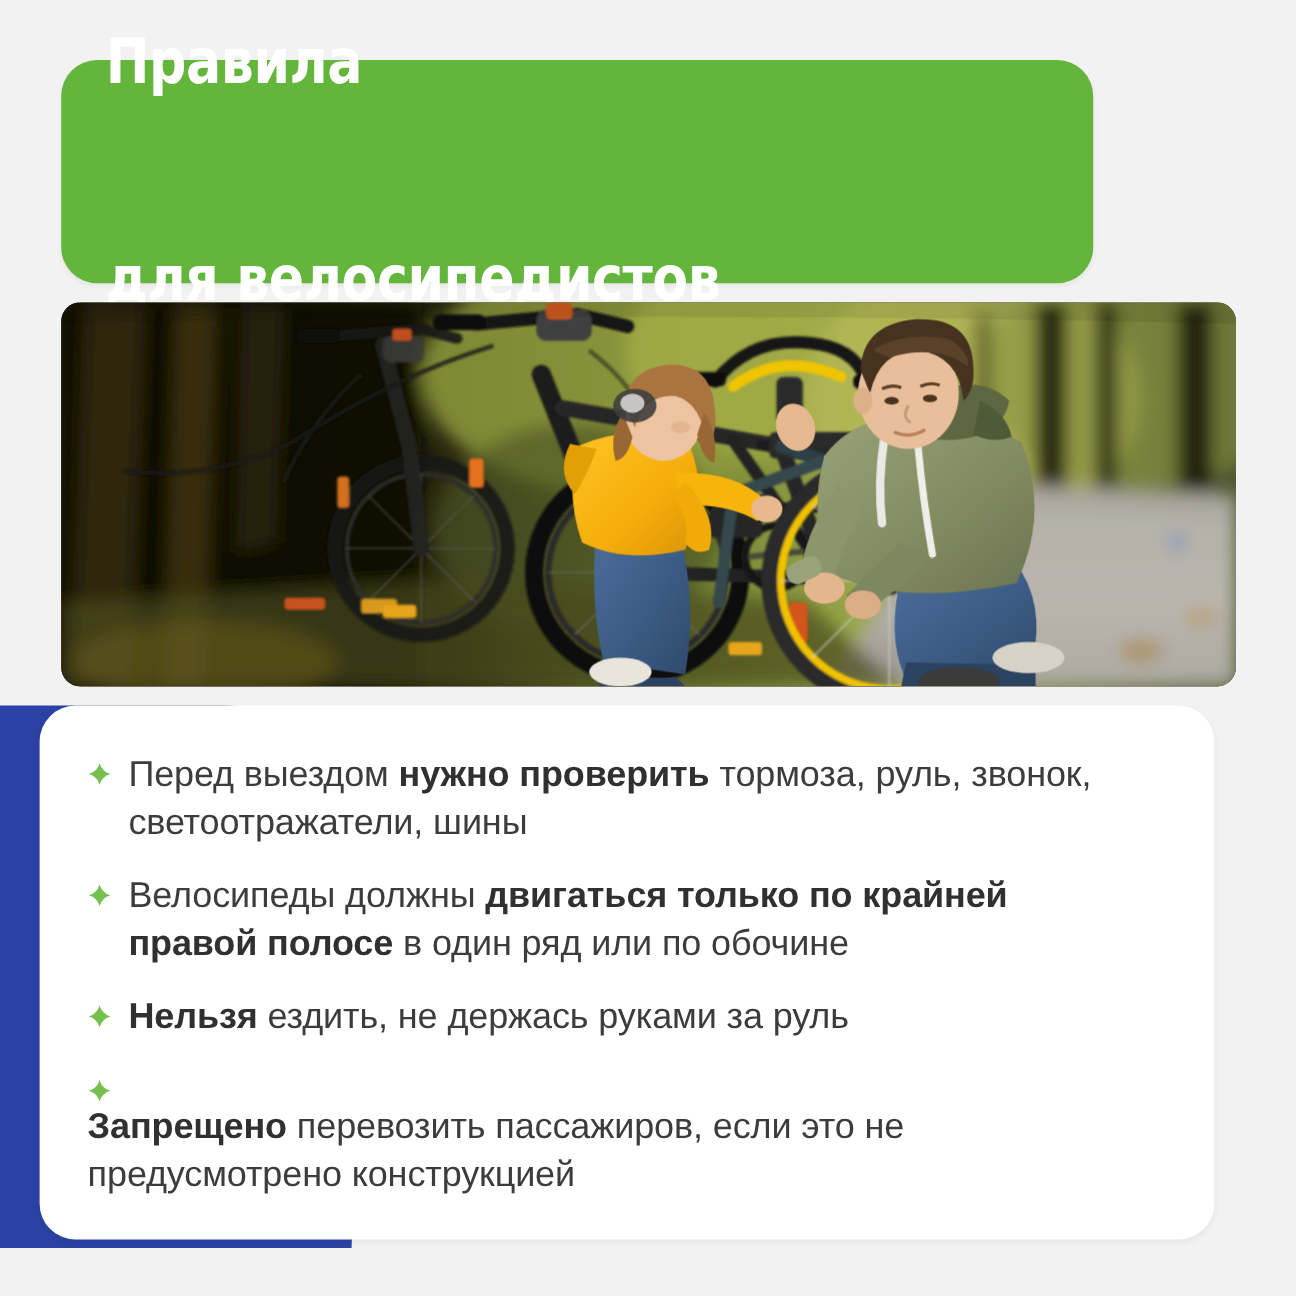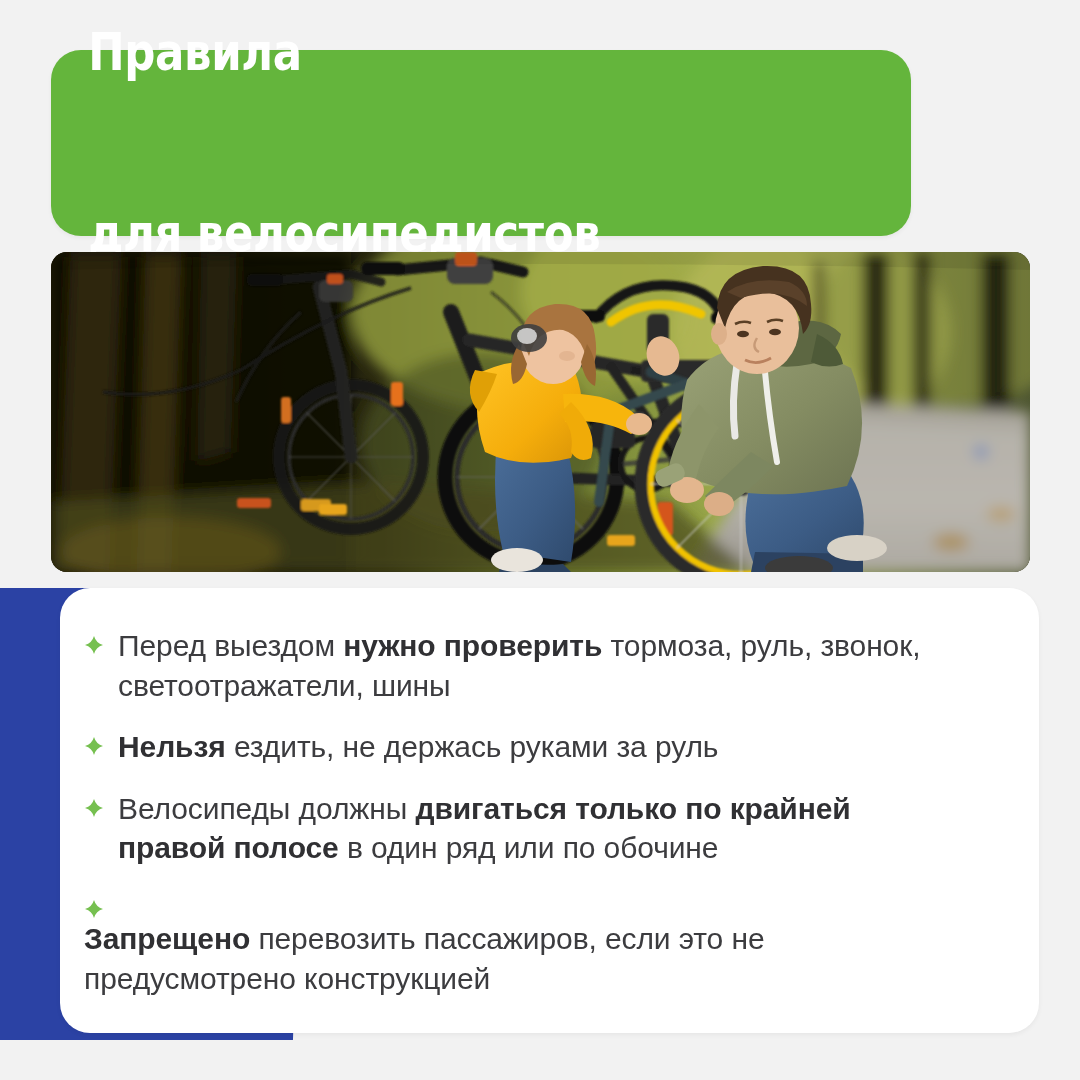--- a/index.html
+++ b/index.html
@@ -85,28 +85,28 @@
     border-radius: 16px;
     overflow: hidden;
     z-index: 3;
     background: #2c2a18;
   }
   .photo svg { display: block; width: 100%; height: 100%; }
 
   
   .rules-card {
     position: absolute;
-    left: 60px;
+    left: 33px;
     top: 588px;
     width: 979px;
     height: 445px;
     background: #ffffff;
     border-radius: 30px;
     z-index: 4;
-    padding: 38px 44px 30px 24px;
+    padding: 38px 44px 30px 40px;
     box-shadow: 0 2px 5px rgba(0,0,0,.05);
   }
 
   .rule {
     display: flex;
     align-items: flex-start;
     margin-bottom: 22px;
   }
   .rule:last-child { margin-bottom: 0; flex-direction: column; }
 
@@ -402,30 +402,30 @@
       </span>
       <div class="rule-text"><span>Перед выездом </span><b>нужно проверить</b><span> тормоза, руль, звонок, светоотражатели, шины</span></div>
     </div>
 
     <div class="rule">
       <span class="bullet">
         <svg viewBox="0 0 20 20">
             <path d="M10 1 Q12 8 19 10 Q12 12 10 19 Q8 12 1 10 Q8 8 10 1 Z" fill="#76c050"></path>
           </svg>
       </span>
-      <div class="rule-text"><b>Нельзя</b><span> ездить, не держась руками за руль</span></div>
+      <div class="rule-text"><span>Велосипеды должны </span><b>двигаться только по крайней правой полосе</b><span> в один ряд или по обочине</span></div>
     </div>
 
     <div class="rule">
       <span class="bullet">
         <svg viewBox="0 0 20 20">
             <path d="M10 1 Q12 8 19 10 Q12 12 10 19 Q8 12 1 10 Q8 8 10 1 Z" fill="#76c050"></path>
           </svg>
       </span>
-      <div class="rule-text"><span>Велосипеды должны </span><b>двигаться только по крайней правой полосе</b><span> в один ряд или по обочине</span></div>
+      <div class="rule-text"><b>Нельзя</b><span> ездить, не держась руками за руль</span></div>
     </div>
 
     <div class="rule">
       <span class="bullet">
         <svg viewBox="0 0 20 20">
             <path d="M10 1 Q12 8 19 10 Q12 12 10 19 Q8 12 1 10 Q8 8 10 1 Z" fill="#76c050"></path>
           </svg>
       </span>
       <div class="rule-text"><b>Запрещено</b><span> перевозить пассажиров, если это не предусмотрено конструкцией</span></div>
     </div>

